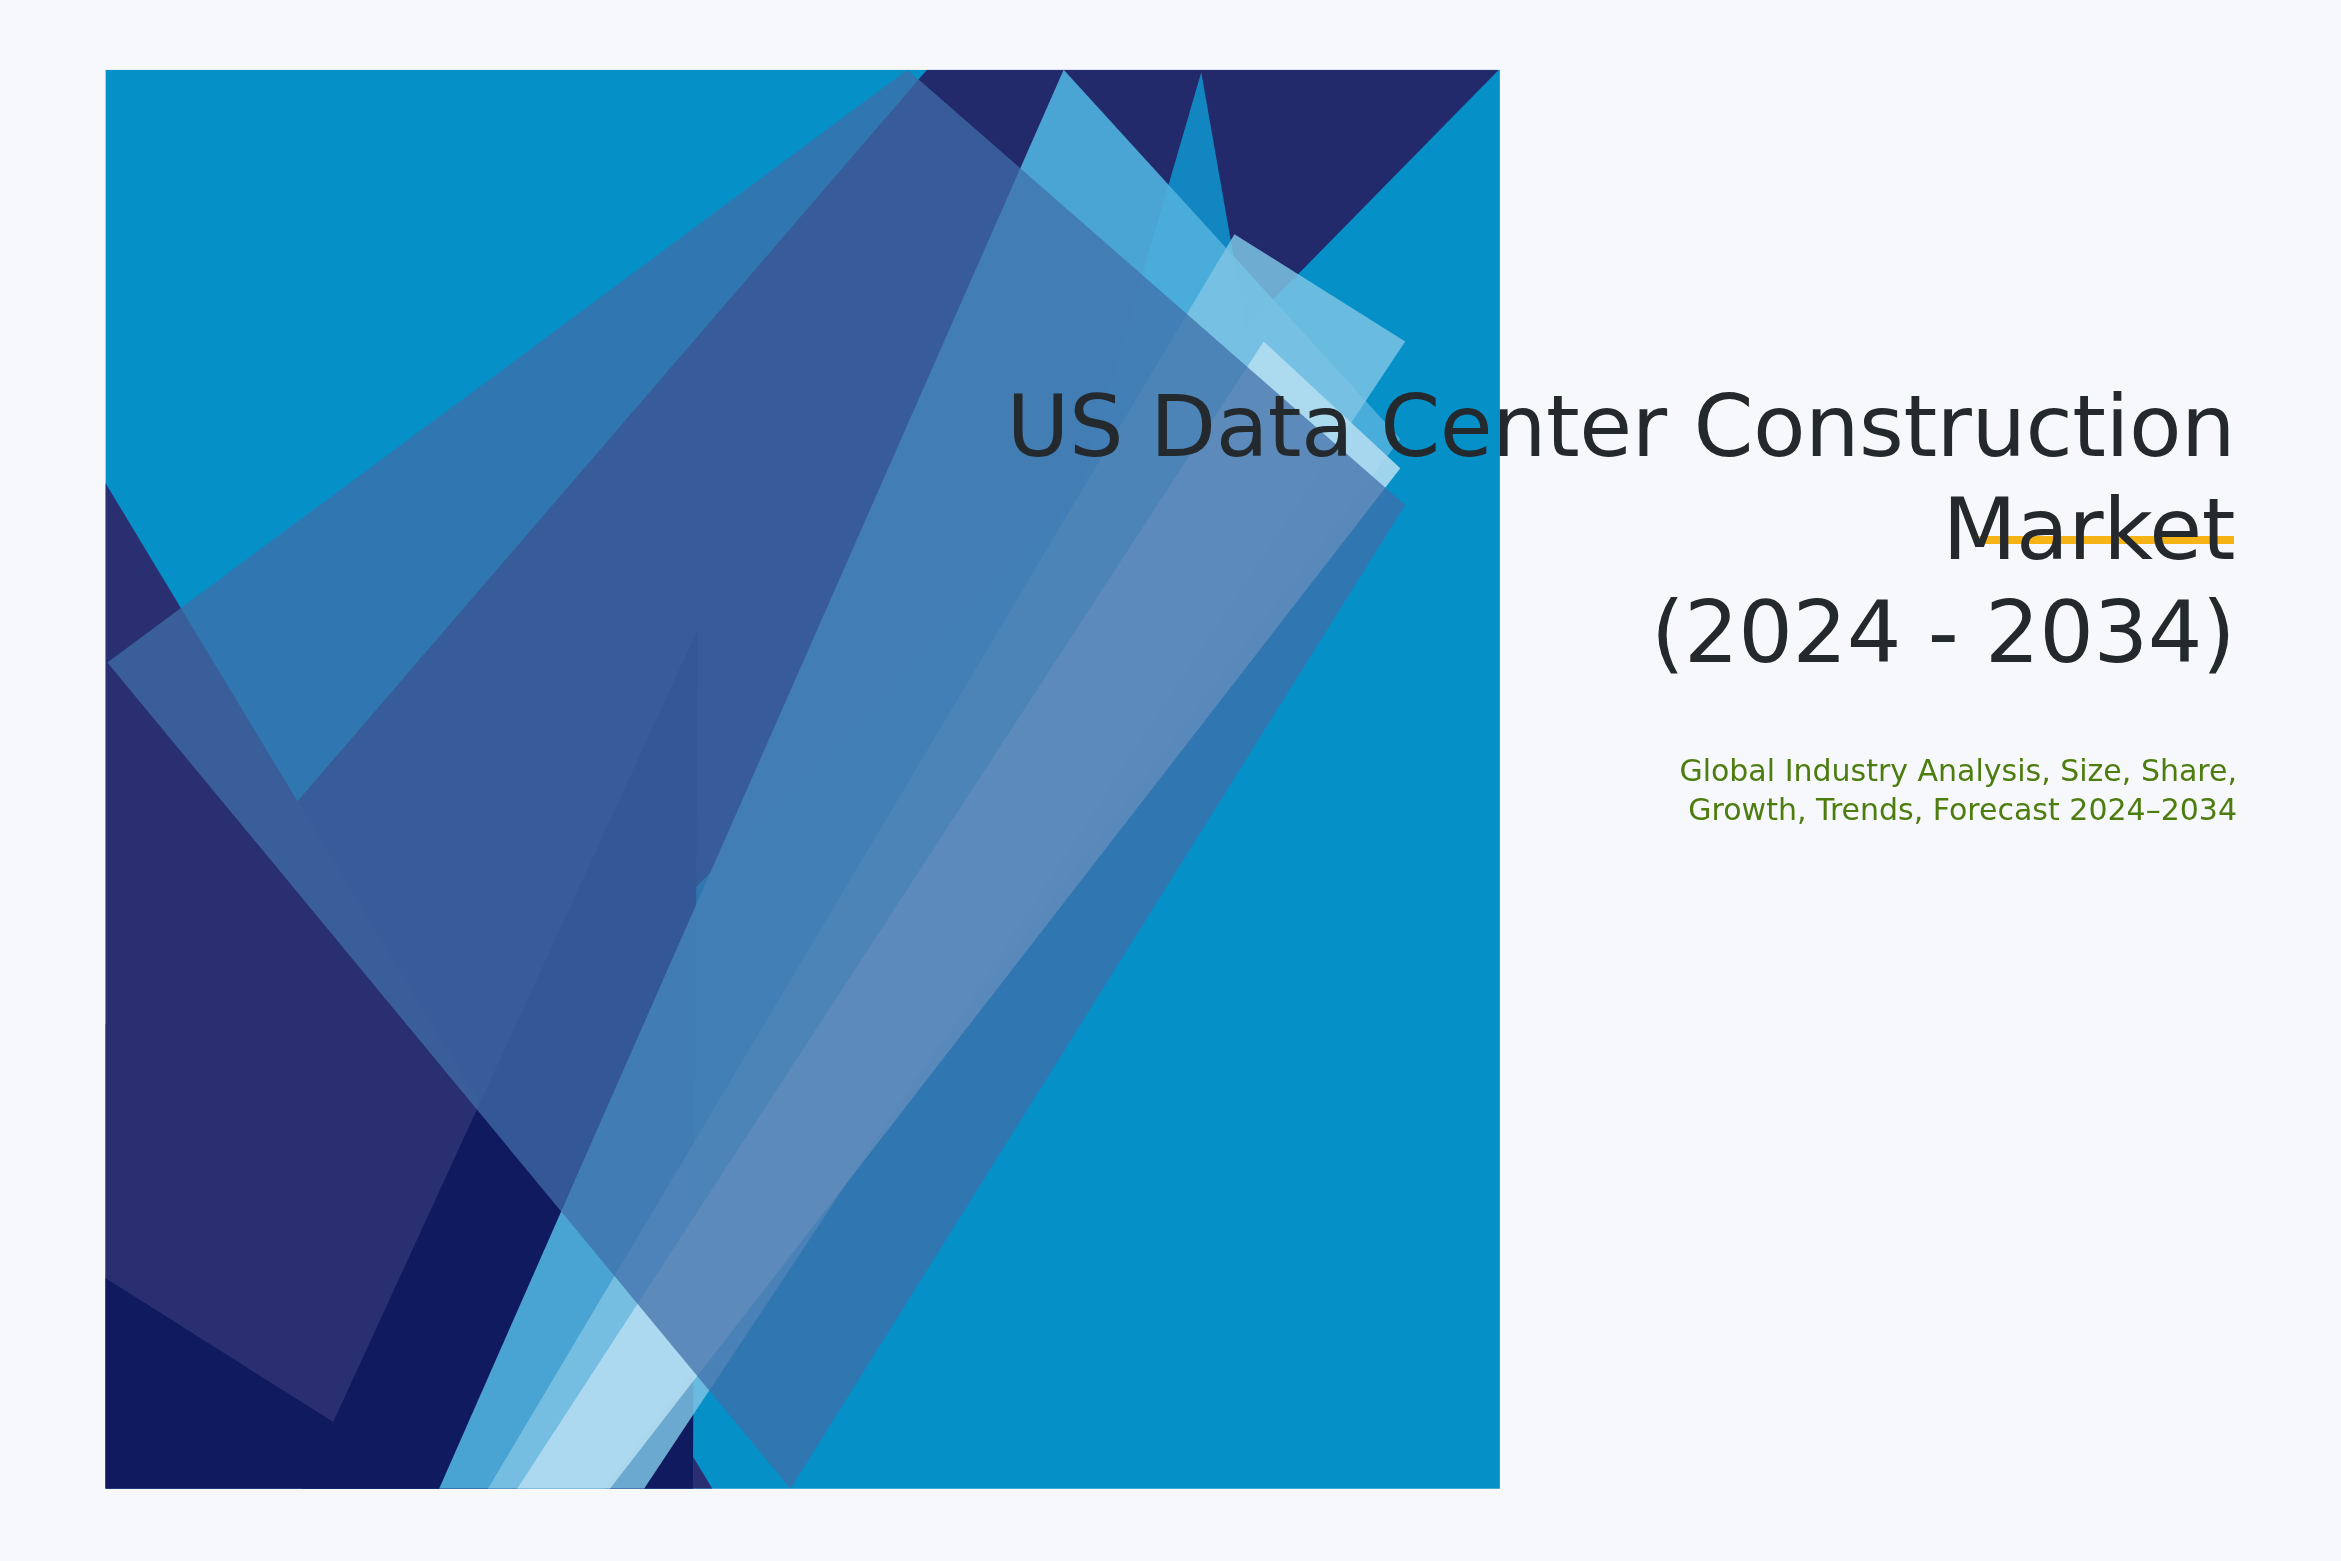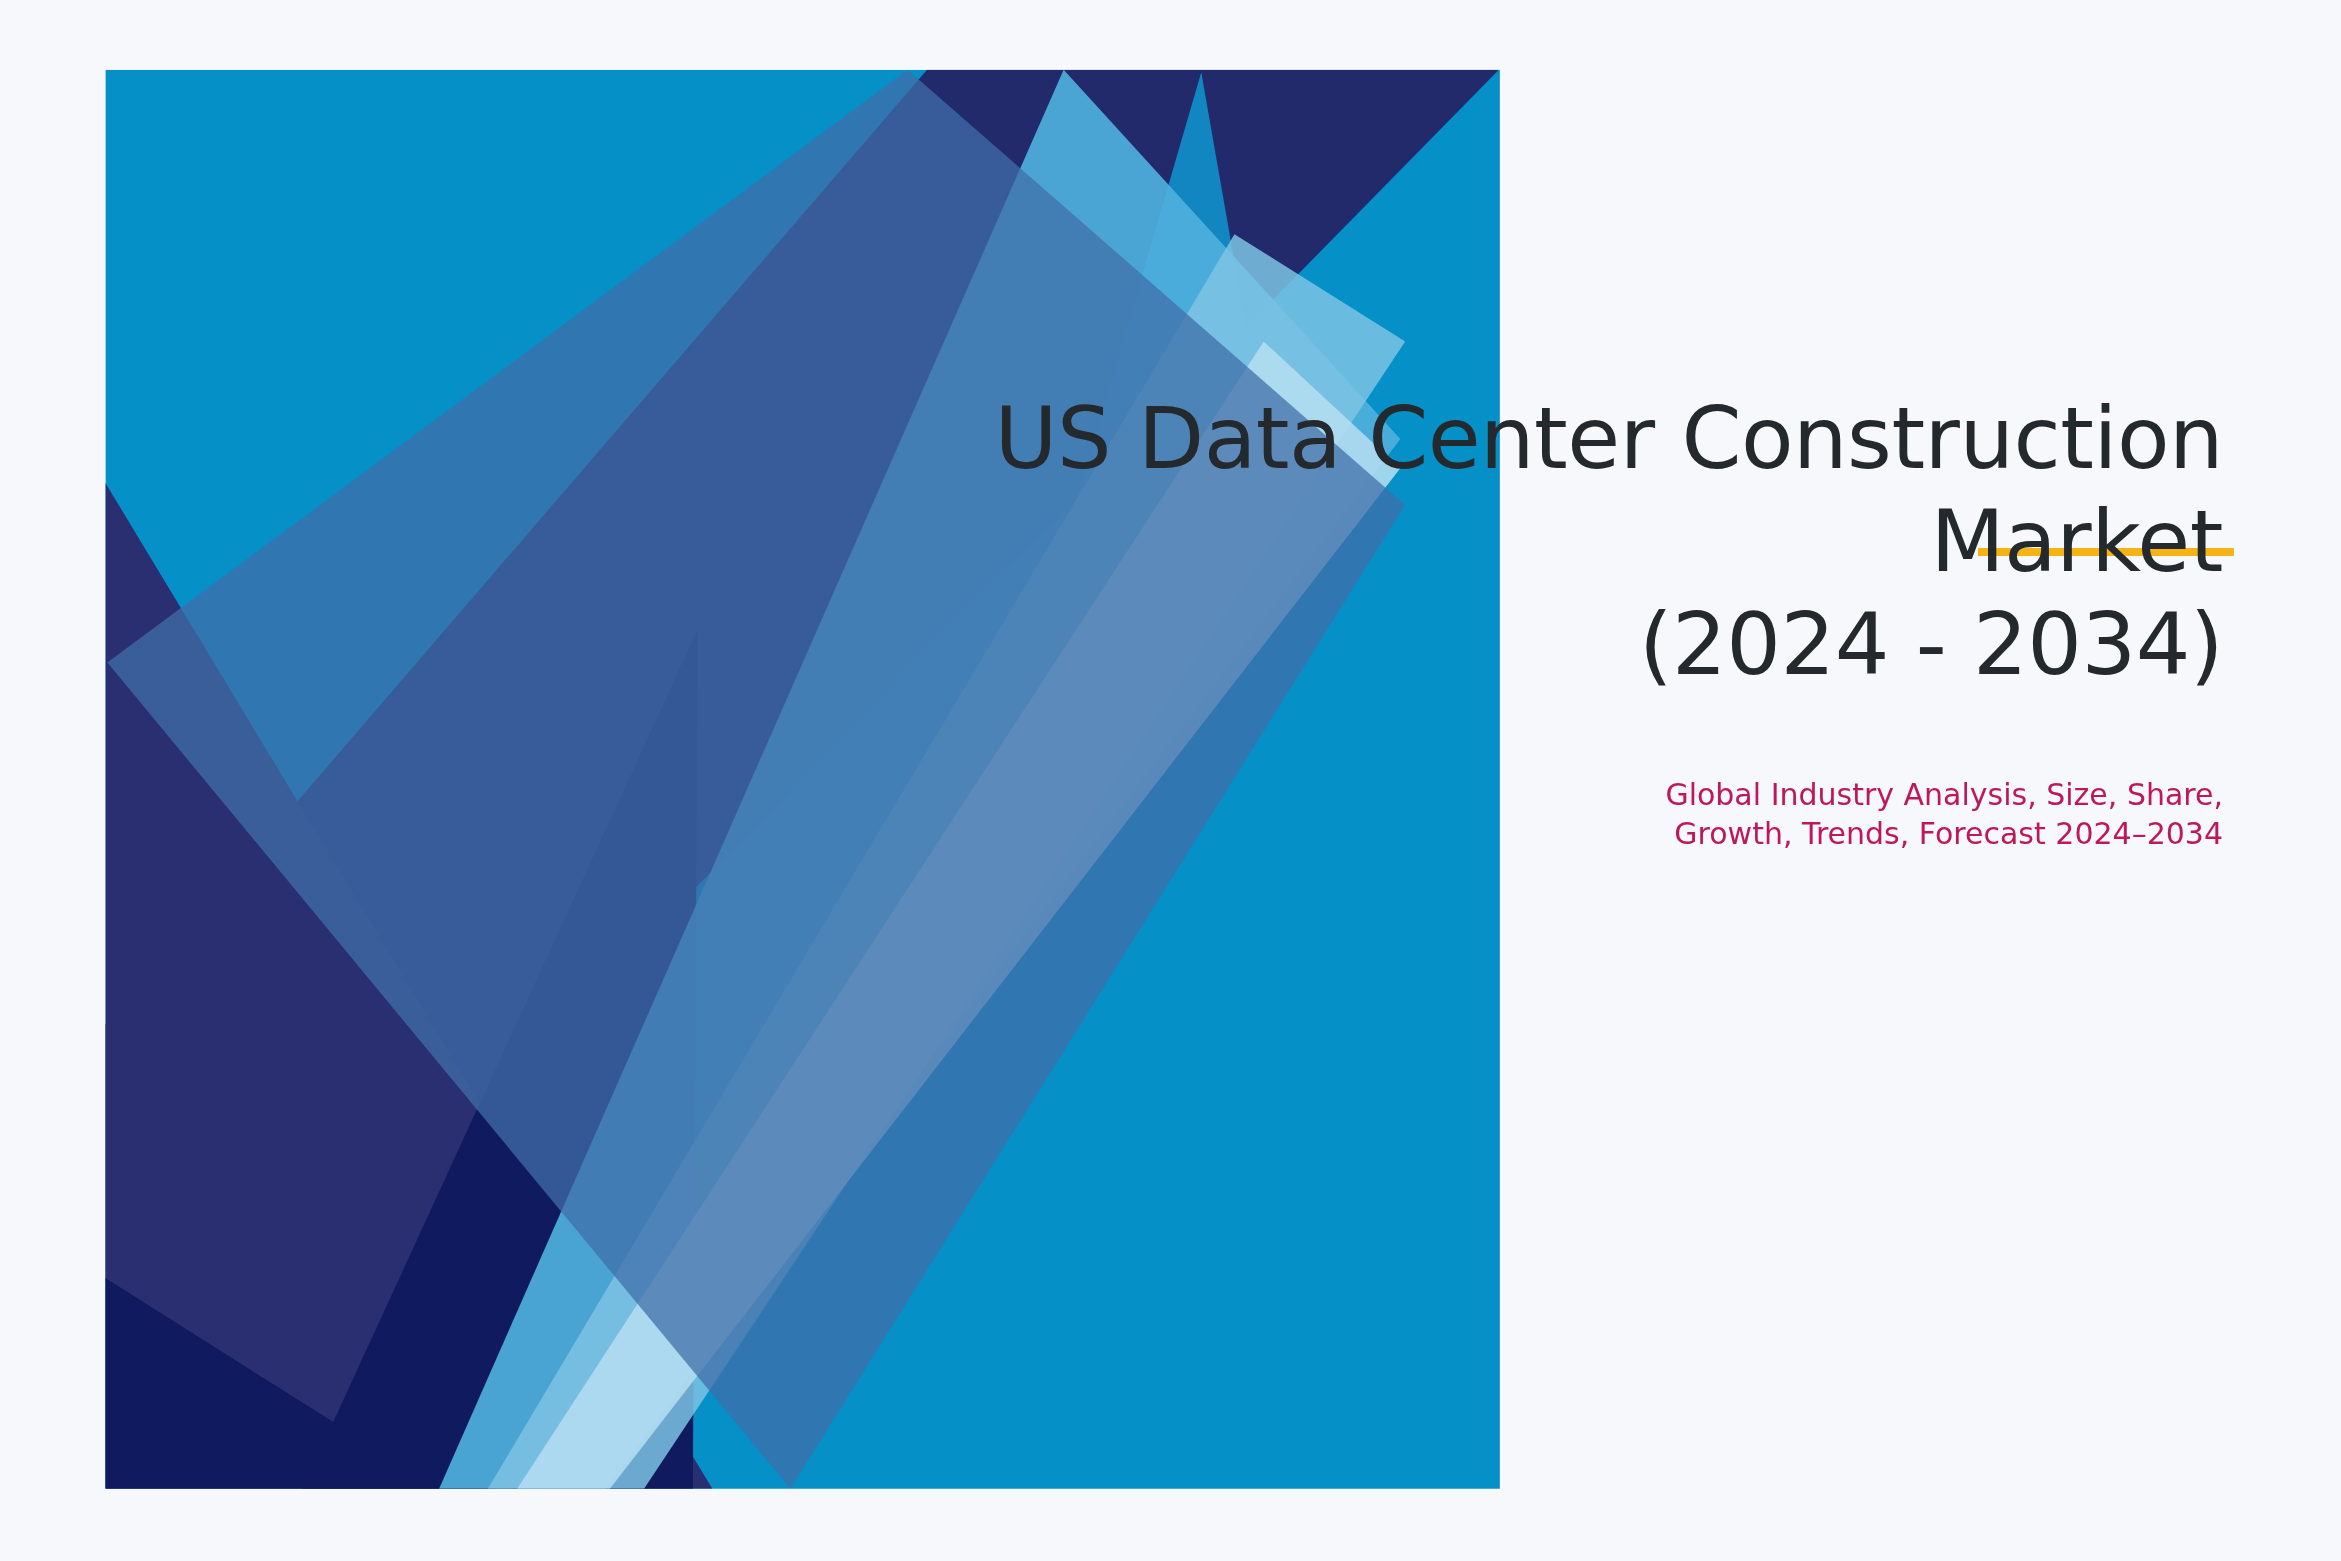--- a/index.html
+++ b/index.html
@@ -26,48 +26,48 @@
     height: 1561px;
   }
   #text-block {
     position: absolute;
     left: 829px;
     top: 371px;
     width: 1410px;
     text-align: right;
   }
   #title {
-    margin: 16px;
+    margin: 4px;
     font-family: "DejaVu Sans", sans-serif;
     font-size: 86px;
     font-weight: 400;
     line-height: 1.20;
     letter-spacing: -0.5px;
     color: #24292e;
     white-space: pre-line;
     position: relative;
     z-index: 3;
   }
   #title-accent {
     position: absolute;
     right: 4.9px;
     top: 161px;
     width: 256px;
     height: 8.3px;
     background: #f5b315;
     z-index: 2;
   }
   #subtitle {
-    margin: 16px;
+    margin: 2px;
     padding-top: 62px;
     font-family: "DejaVu Sans", sans-serif;
     font-size: 30px;
     font-weight: 400;
     line-height: 1.32;
-    color: #be185d;
+    color: #4d7c0f;
     white-space: pre-line;
   }
 </style>
 </head>
 <body>
 
 <div id="cover">
 
   <svg id="artwork" viewBox="0 0 4800 3200" preserveAspectRatio="none">
     <defs>

